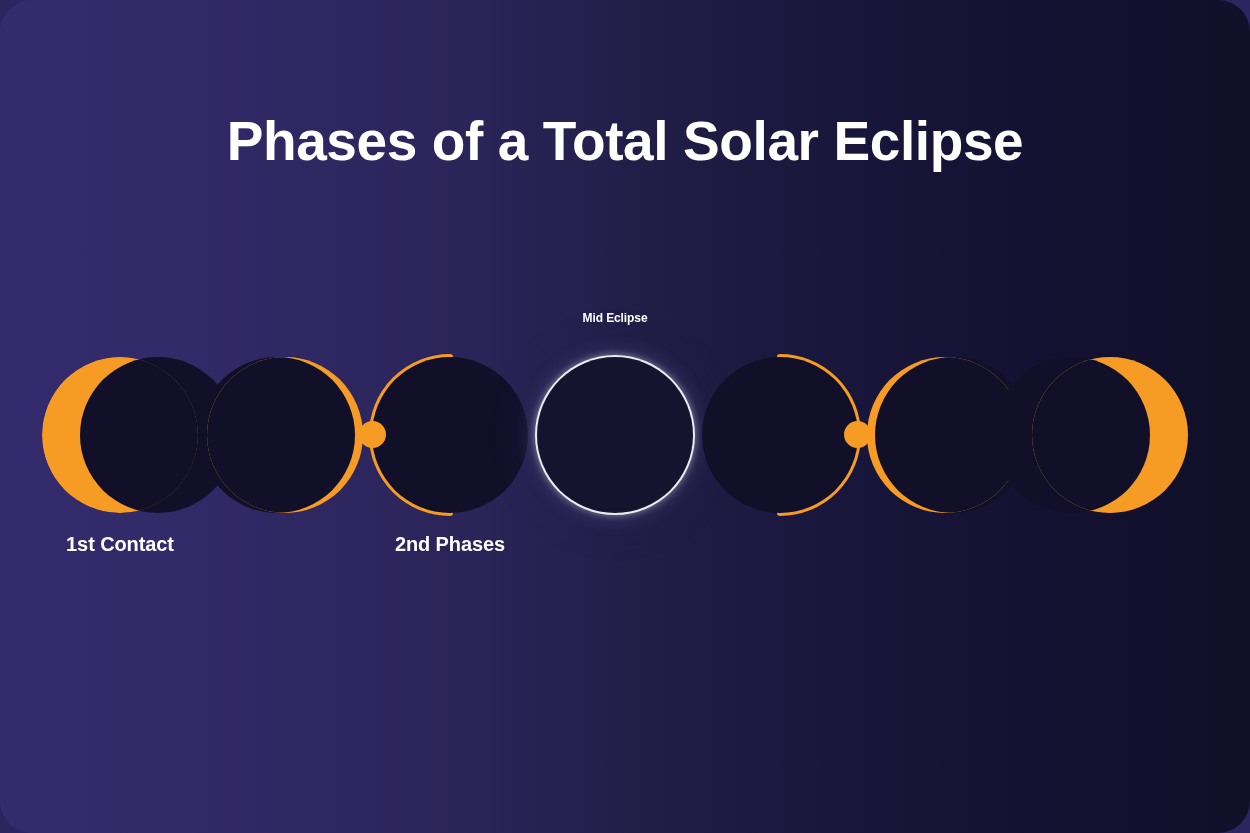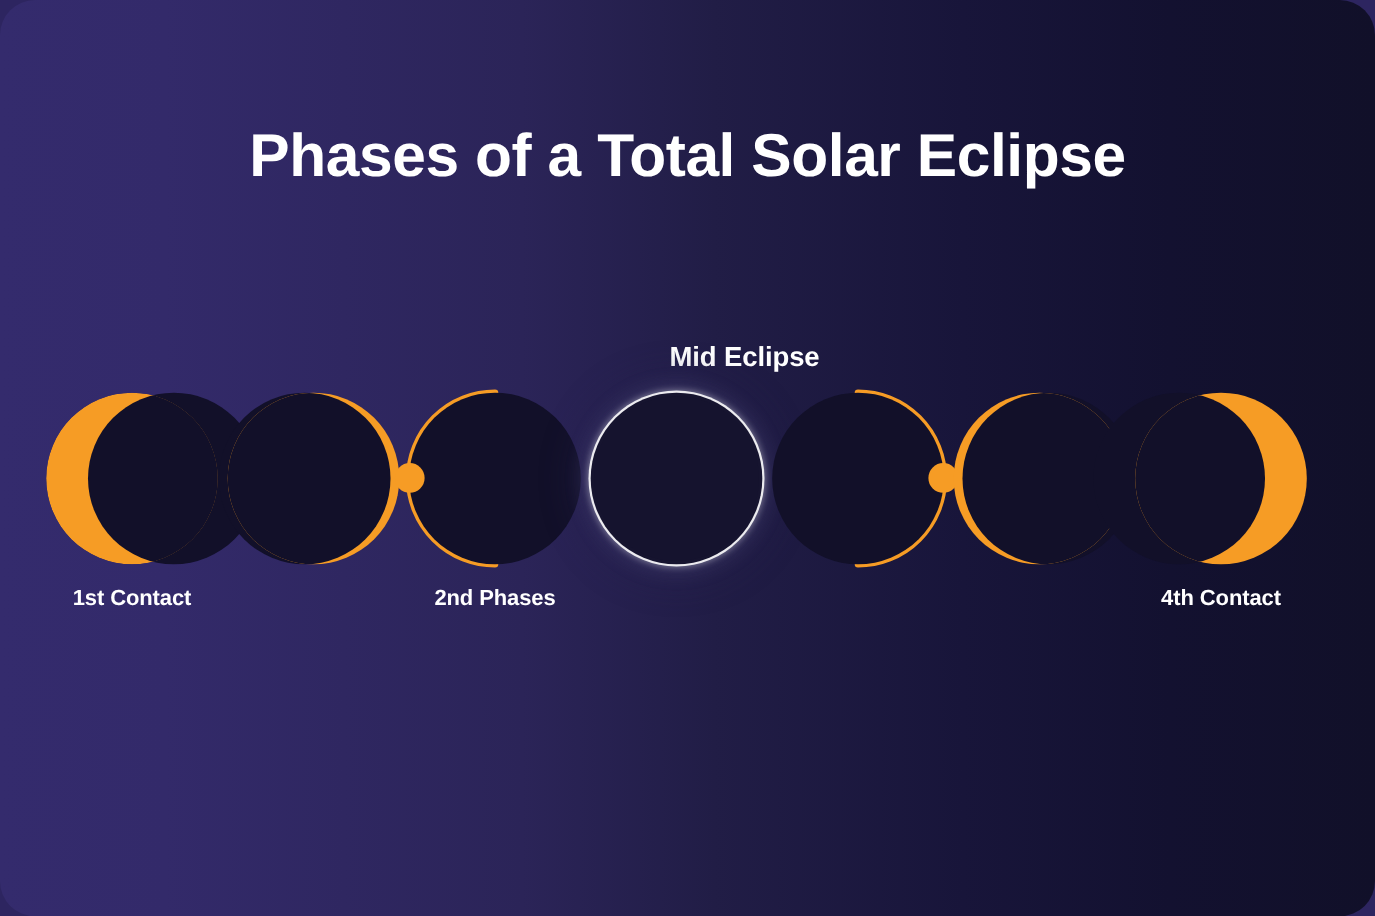--- a/index.html
+++ b/index.html
@@ -138,23 +138,23 @@
     font-size: 20px;
     font-weight: bold;
     letter-spacing: -0.1px;
     white-space: nowrap;
   }
   .top-label {
     position: absolute;
     top: -46px;
     width: 260px;
     left: -52px;
-    text-align: right;
+    text-align: center;
     color: #ffffff;
-    font-size: 25px;
+    font-size: 12px;
     font-weight: bold;
     letter-spacing: -0.1px;
     white-space: nowrap;
   }
 </style>
 </head>
 <body>
 
 <div id="stage">
 
@@ -220,17 +220,16 @@
         <div class="moon" style="left:8px; clip-path: circle(78px at 70px 78px);"></div>
       </div>
     </div>
 
     <div class="phase" style="left:1032px;">
       <div class="disc-wrap">
         <div class="moon" style="left:-38px;"></div>
         <div class="sun"></div>
         <div class="moon" style="left:-38px; clip-path: circle(78px at 116px 78px);"></div>
       </div>
-      <div class="contact-label">4th Contact</div>
     </div>
 
   </div>
 </div>
 
 </body></html>

